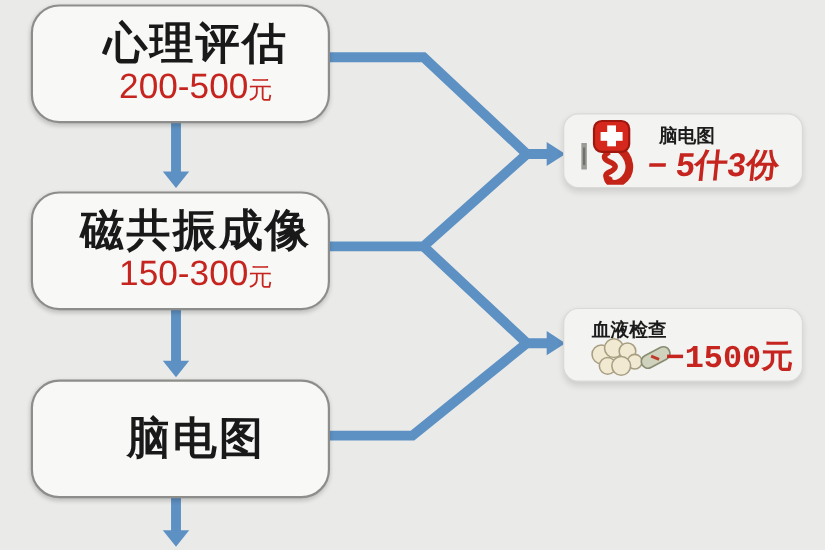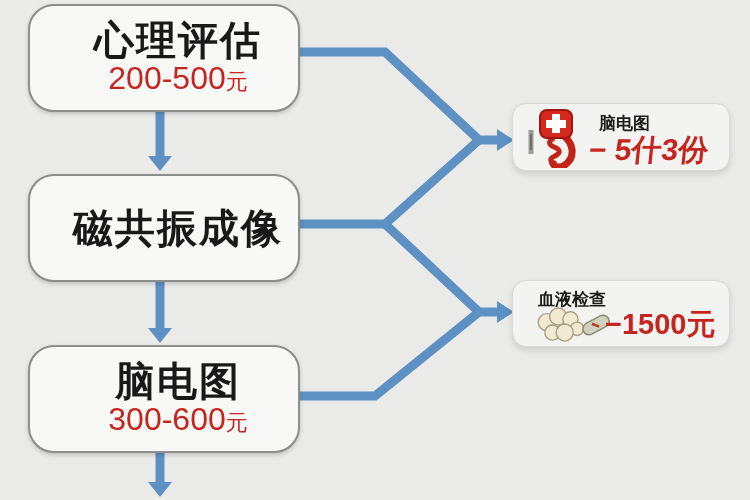--- a/index.html
+++ b/index.html
@@ -27,21 +27,21 @@
     background:#f3f3f1;border:1px solid #d9d9d7;border-radius:14px;
     box-shadow:0 3px 6px rgba(0,0,0,.12);box-sizing:border-box;
   }
   #rbox-eeg{top:103px;height:68px;}
   #rbox-mri{top:280px;height:67px;}
   .rbox .rlabel{position:absolute;font-size:17px;font-weight:bold;color:#1c1c1c;}
   #rbox-eeg .rlabel{left:86px;top:8px;}
   #rbox-mri .rlabel{left:25px;top:7px;}
   .rprice{position:absolute;font-weight:bold;color:#c6241e;white-space:nowrap;}
   #rbox-eeg .rprice{left:76px;top:26px;font-size:30px;transform:skewX(-6deg);}
-  #rbox-mri .rprice{left:92px;top:24px;font-size:29px;}
+  #rbox-mri .rprice{left:92px;top:24px;font-size:29px;font-family:Liberation Mono, monospace;}
   #rbox-eeg .node-icon{position:absolute;left:10px;top:4px;}
   #rbox-mri .brain{position:absolute;left:22px;top:26px;}
   #rbox-mri .capsule{position:absolute;left:68px;top:30px;}
 </style>
 </head>
 <body>
 
 <div id="canvas">
 
   <svg id="connectors" width="750" height="500" viewBox="0 0 750 500">
@@ -66,25 +66,25 @@
     </g>
   </svg>
 
   <div class="lbox" style="top:4px">
     <div class="lbox-title">心理评估</div>
     <div class="lbox-price"><span>200-500</span><span class="unit">元</span></div>
   </div>
 
   <div class="lbox" style="top:174px">
     <div class="lbox-title">磁共振成像</div>
+    <div class="lbox-price"><span>150-300</span><span class="unit">元</span></div>
   </div>
 
   <div class="lbox" style="top:345px">
     <div class="lbox-title">脑电图</div>
-    <div class="lbox-price"><span>300-600</span><span class="unit">元</span></div>
   </div>
 
   <div class="rbox" id="rbox-eeg">
     <span class="node-icon">
       <svg width="62" height="60" viewBox="0 0 62 60">
         <line x1="8" y1="22" x2="8" y2="46" stroke="#9a9a96" stroke-width="5"></line>
         <line x1="8" y1="26" x2="8" y2="42" stroke="#6f6f6b" stroke-width="2"></line>
         <path d="M38,26 c13,8 15,23 4,31 c-6,4 -12,2 -13,-4" fill="none" stroke="#c42318" stroke-width="7"></path>
         <path d="M31,30 q-9,5 0,9 q10,4 1,9 q-9,4 1,8" fill="none" stroke="#c42318" stroke-width="5"></path>
         <rect x="17" y="2" width="32" height="28" rx="7" fill="#d5271b" stroke="#9e170e" stroke-width="2"></rect>

